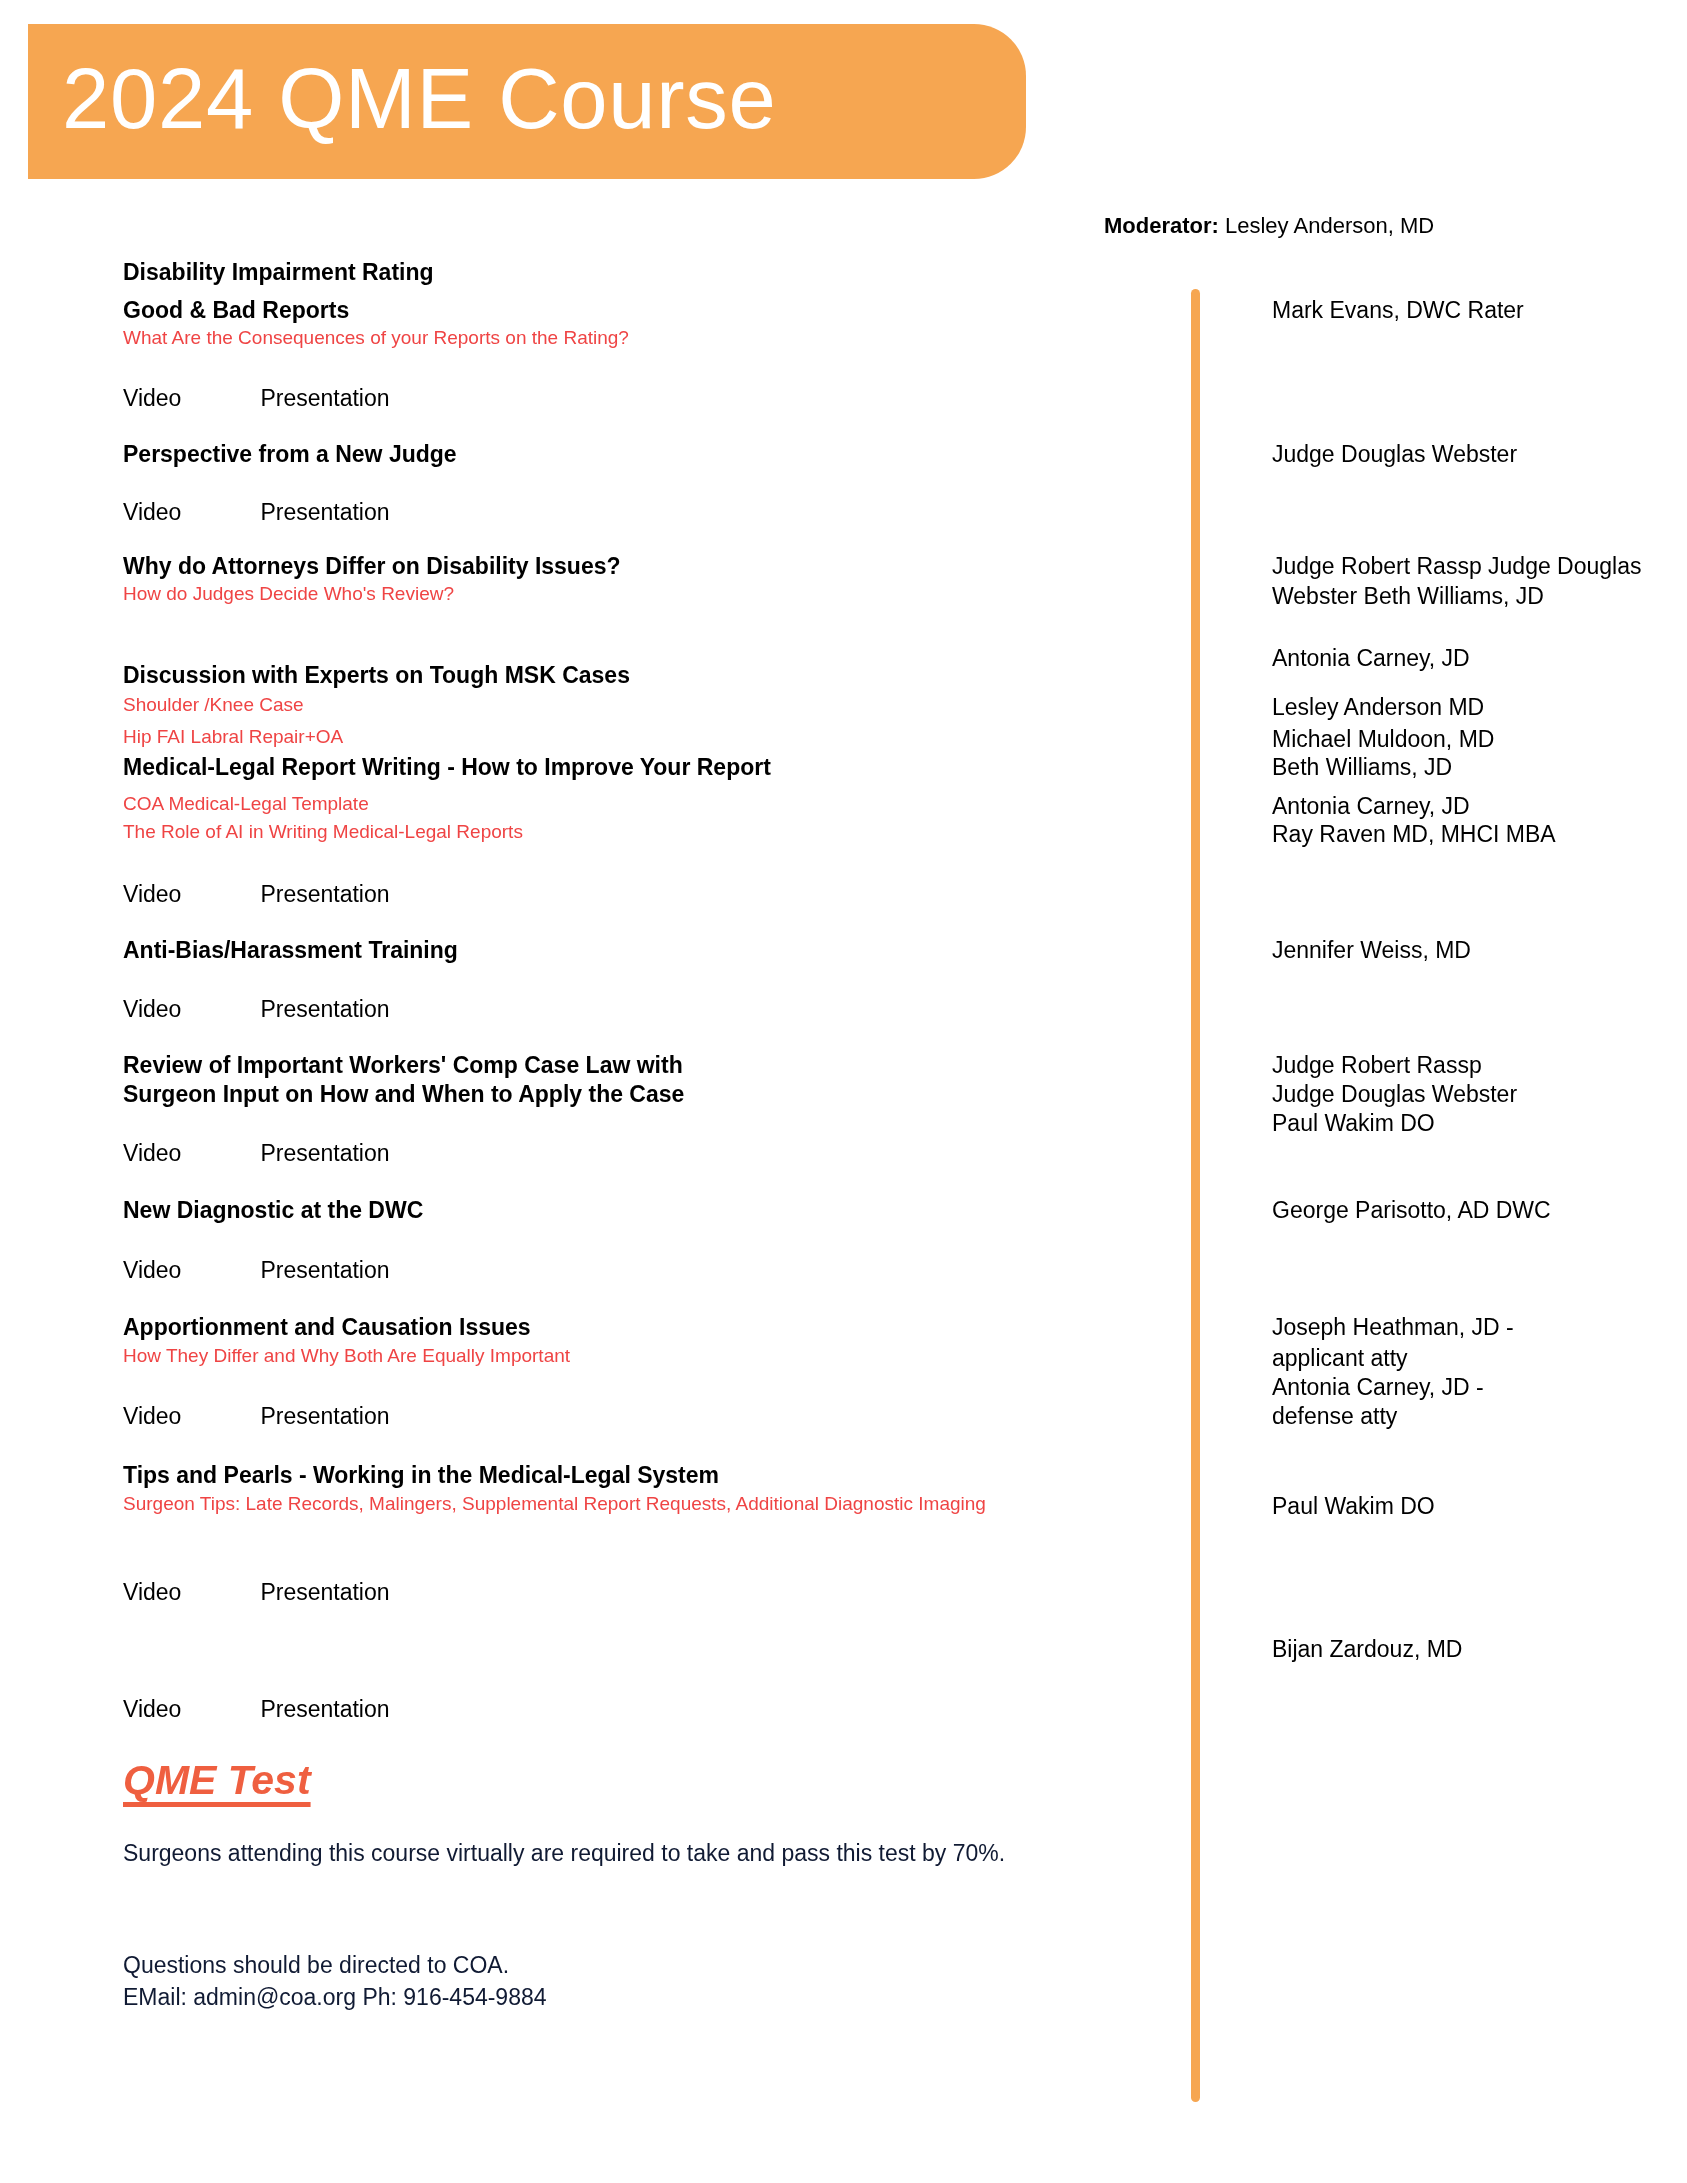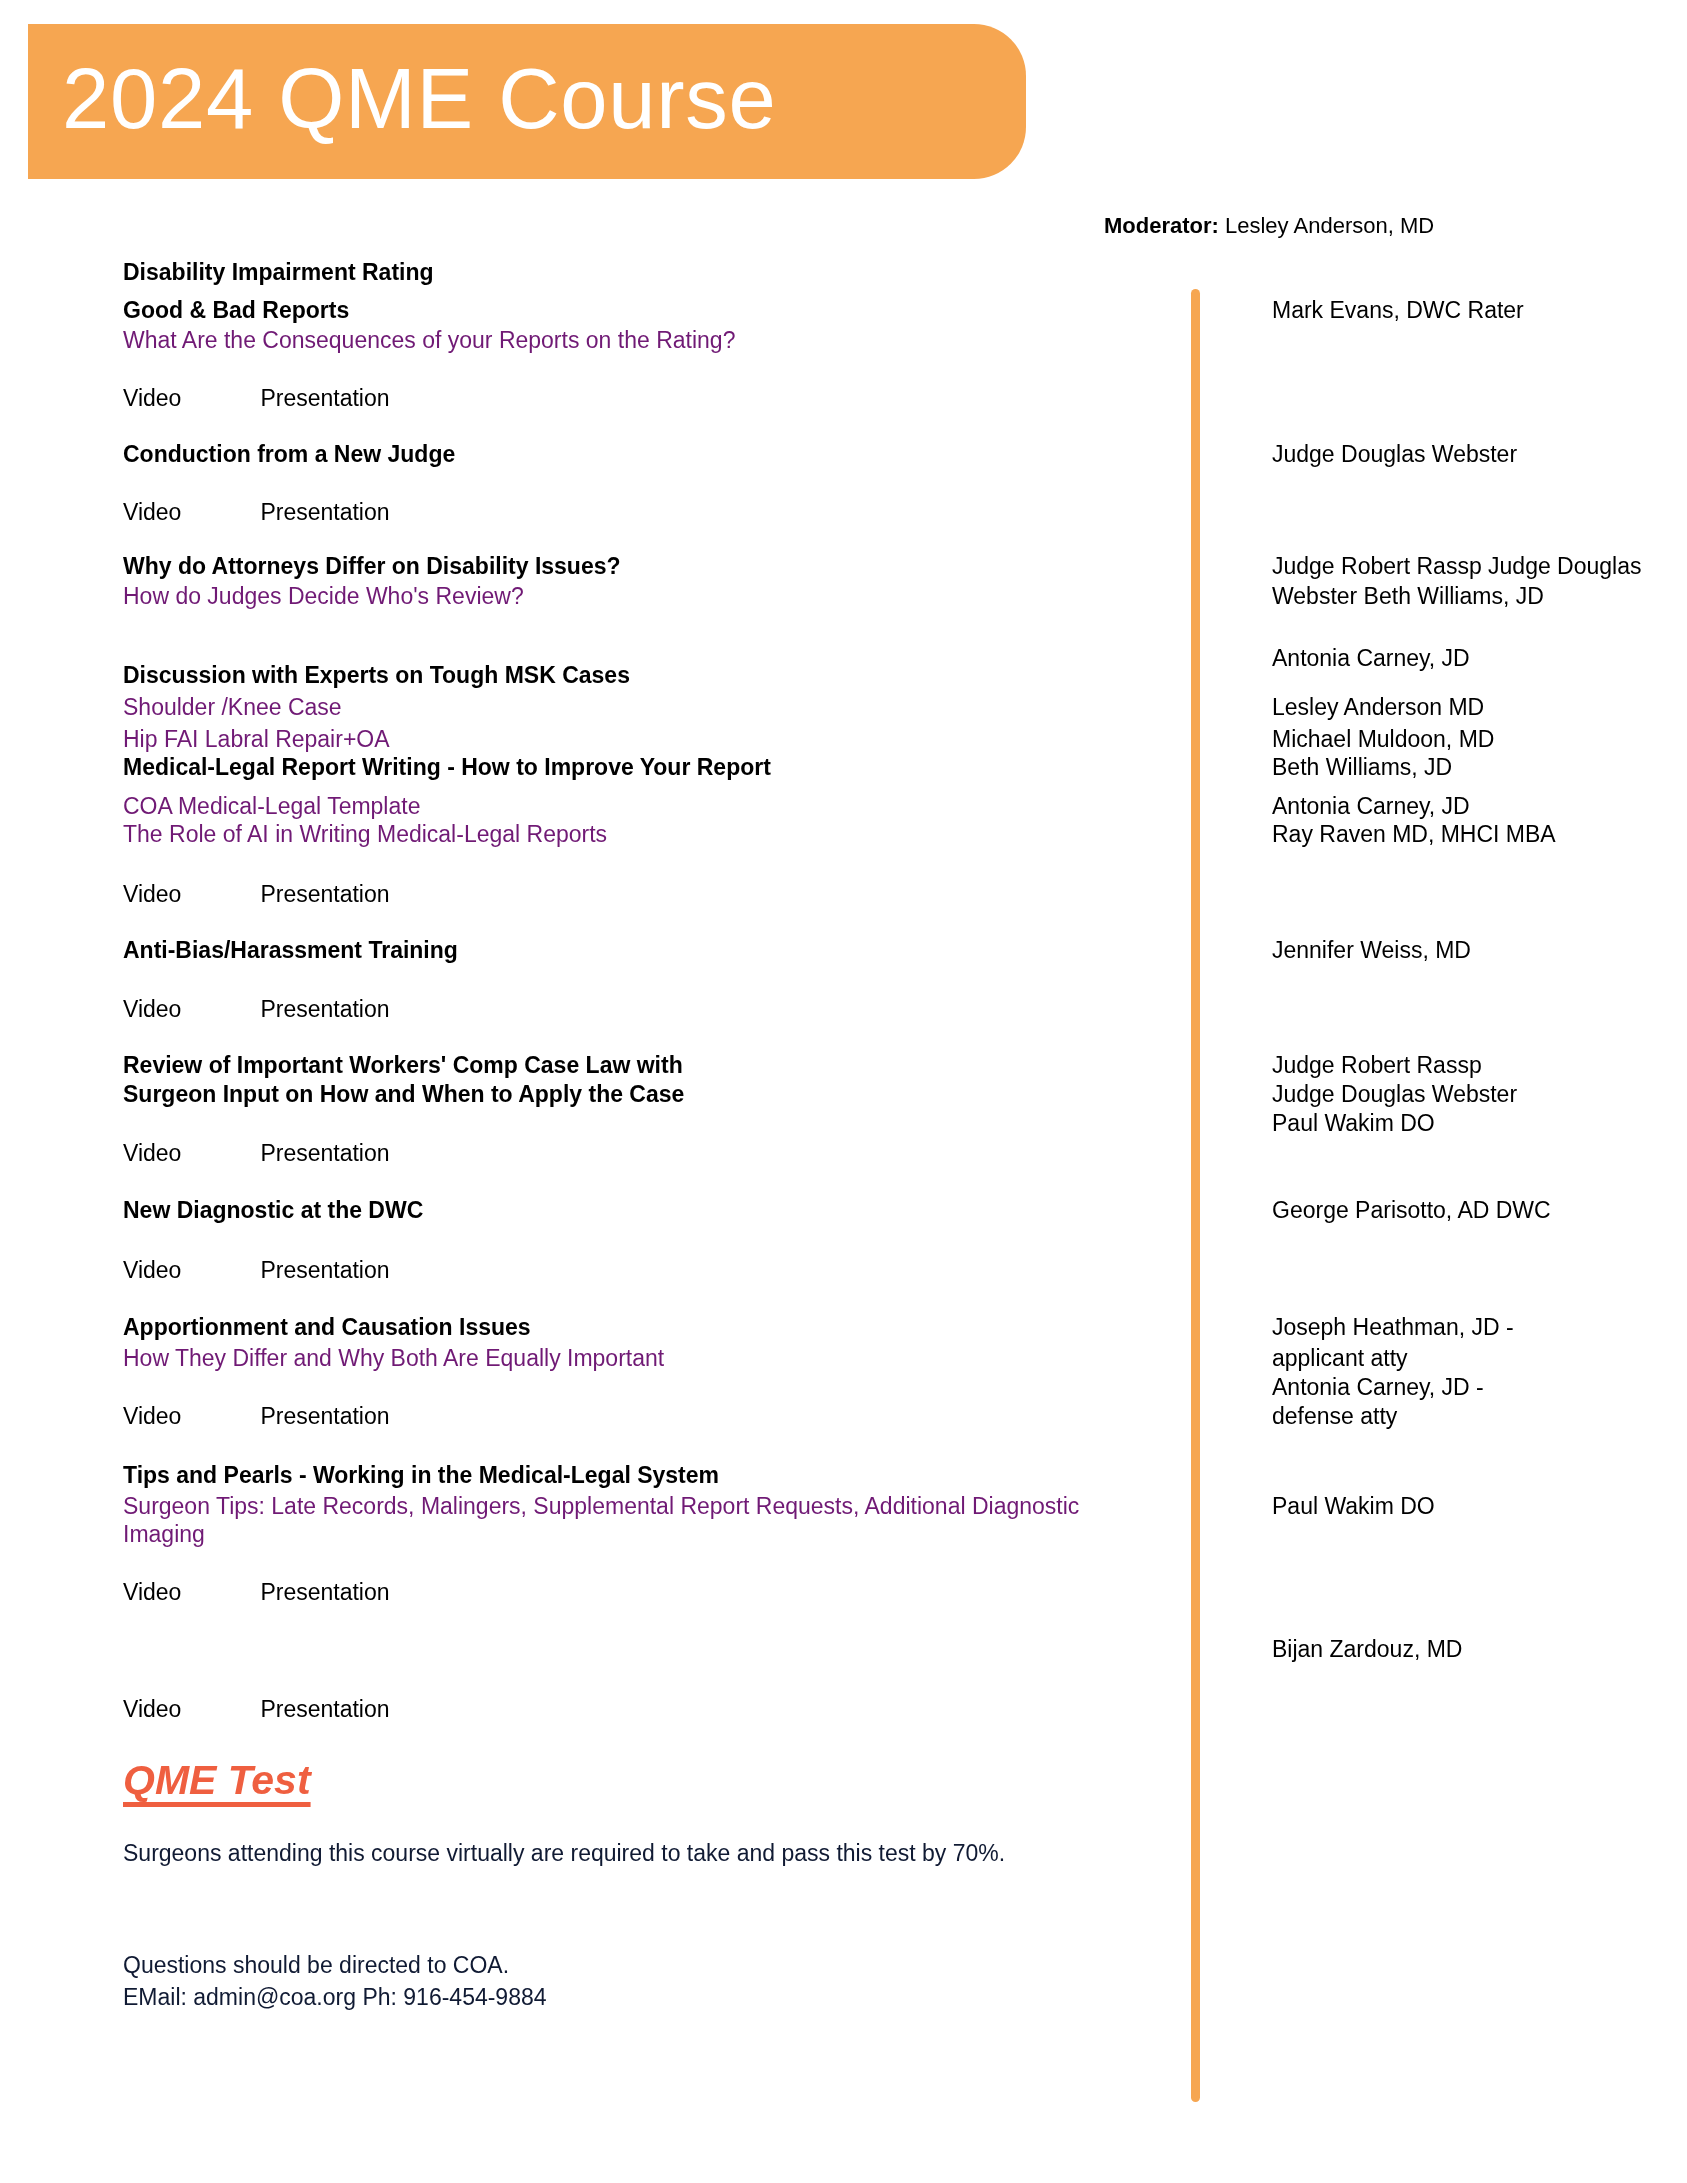--- a/index.html
+++ b/index.html
@@ -79,24 +79,24 @@
     width: 423px;
   }
 
   .ttl {
     font-size: 23px;
     font-weight: bold;
     line-height: 1.30;
     color: #000;
   }
   .sub {
-    font-size: 23px;
+    font-size: 19px;
     font-weight: normal;
     line-height: 1.22;
-    color: #701a75;
+    color: #ef4444;
   }
   .spk {
     font-size: 23px;
     font-weight: normal;
     line-height: 1.30;
     color: #000;
   }
   .vp {
     font-size: 23px;
     line-height: 1.30;
@@ -166,21 +166,21 @@
       </div>
   </div>
   <div class="row" style="height:56px;">
     <div class="col-left">
         <div class="vp"><span class="lnk">Video</span><span class="gap"></span><span class="lnk">Presentation</span></div>
       </div>
   </div>
 
   <div class="row" style="height:58px;">
     <div class="col-left">
-        <div class="ttl">Conduction from a New Judge</div>
+        <div class="ttl">Perspective from a New Judge</div>
       </div>
     <div class="col-right">
         <div class="spk">Judge Douglas Webster</div>
       </div>
   </div>
   <div class="row" style="height:54px;">
     <div class="col-left">
         <div class="vp"><span class="lnk">Video</span><span class="gap"></span><span class="lnk">Presentation</span></div>
       </div>
   </div>

